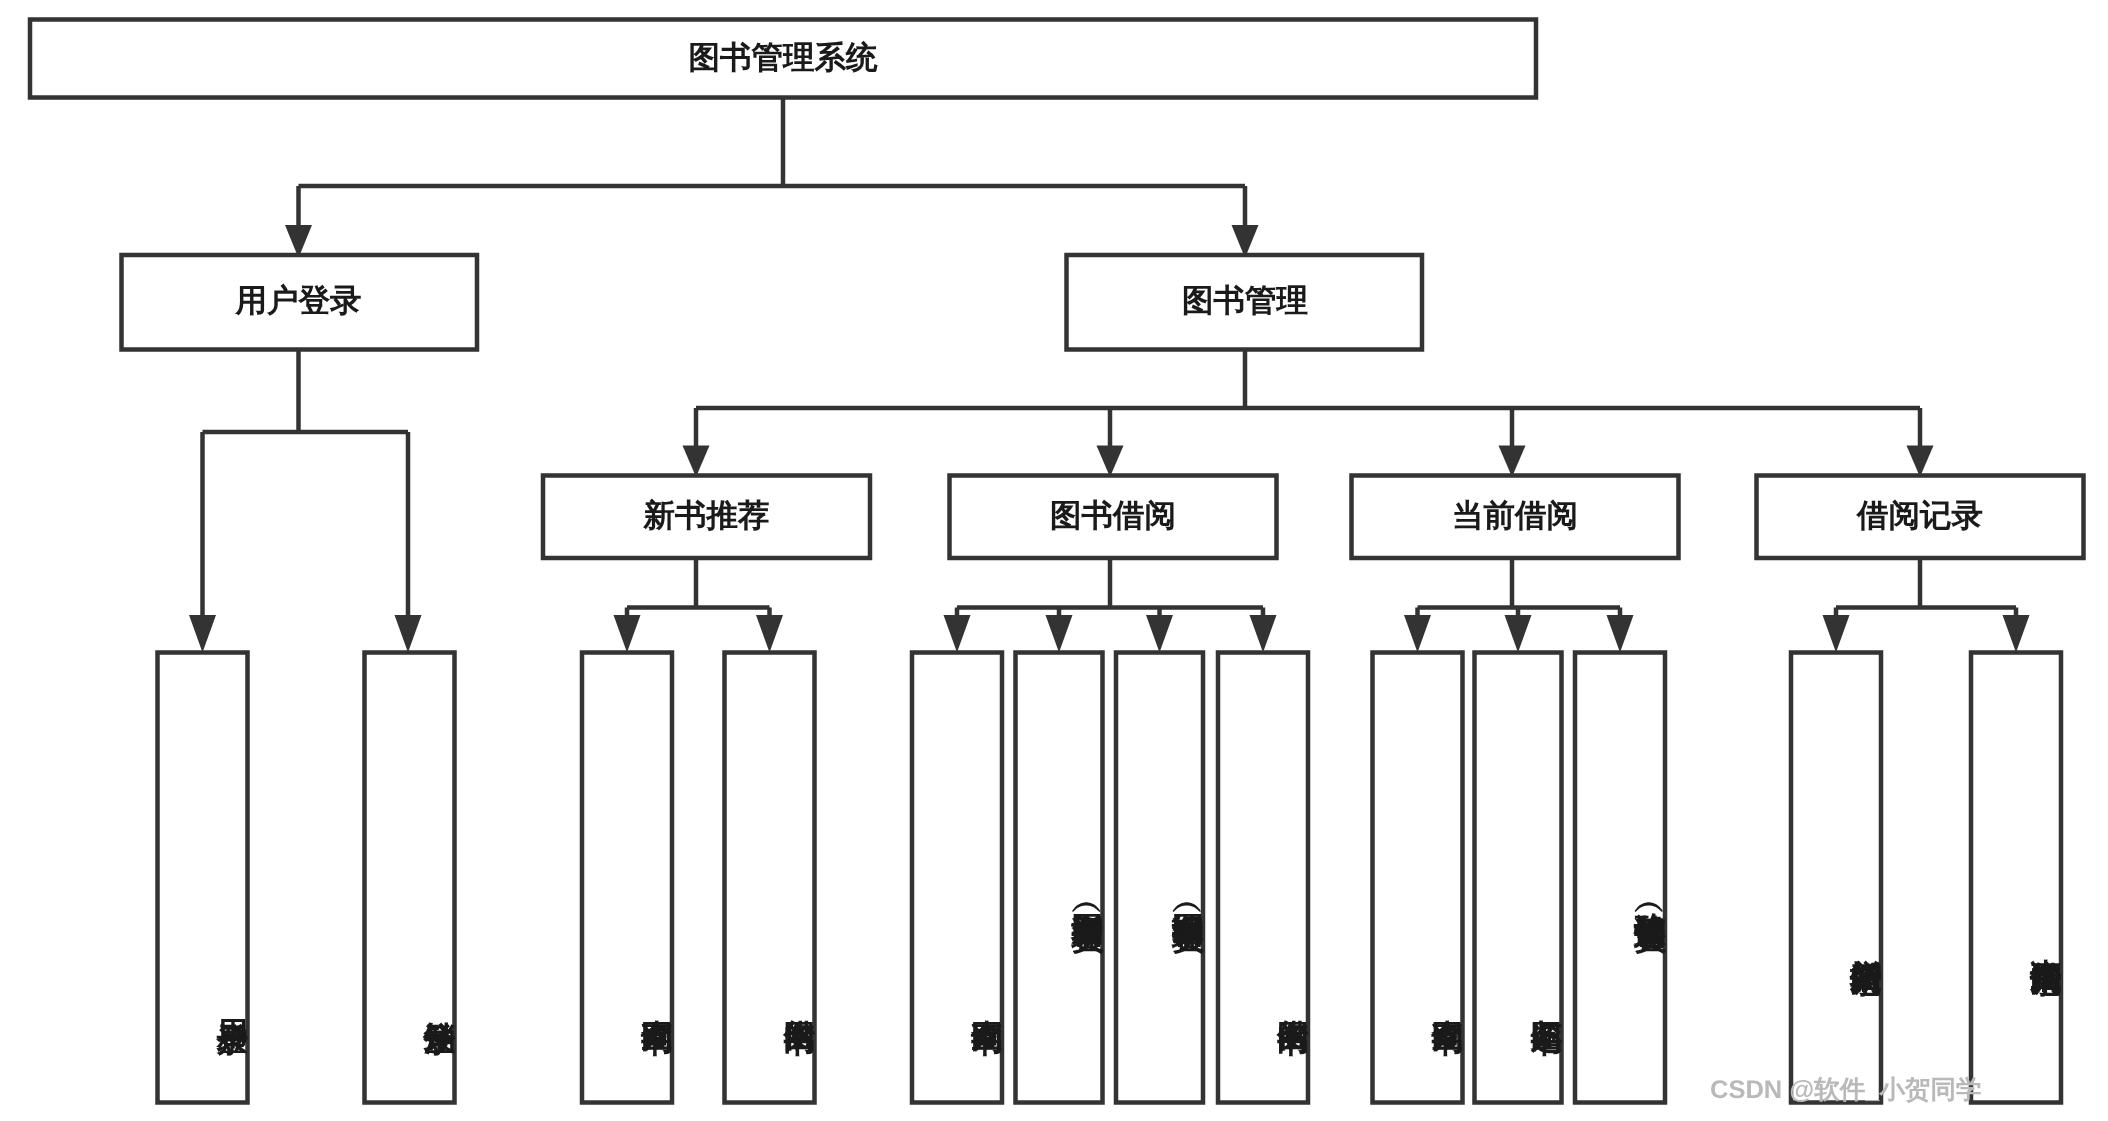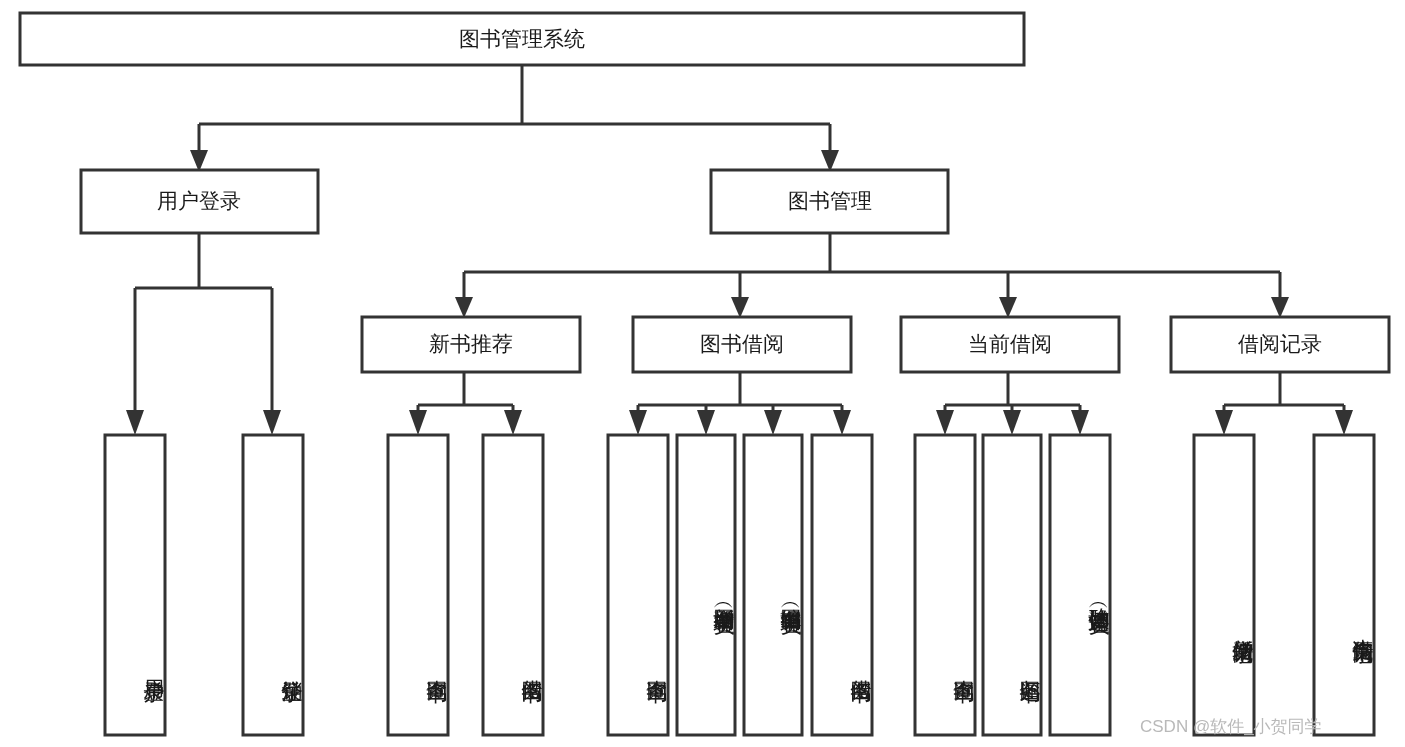--- a/index.html
+++ b/index.html
@@ -9,20 +9,21 @@
   }
   body {
     font-family: "Liberation Sans", "DejaVu Sans", sans-serif;
   }
   #diagram-root {
     position: relative;
     width: 1405px;
     height: 747px;
     background: #ffffff;
     overflow: hidden;
+    font-weight: bold;
   }
   svg#tree-svg {
     position: absolute;
     left: 0;
     top: 0;
     width: 1405px;
     height: 747px;
   }
   .node-box {
     fill: #ffffff;

